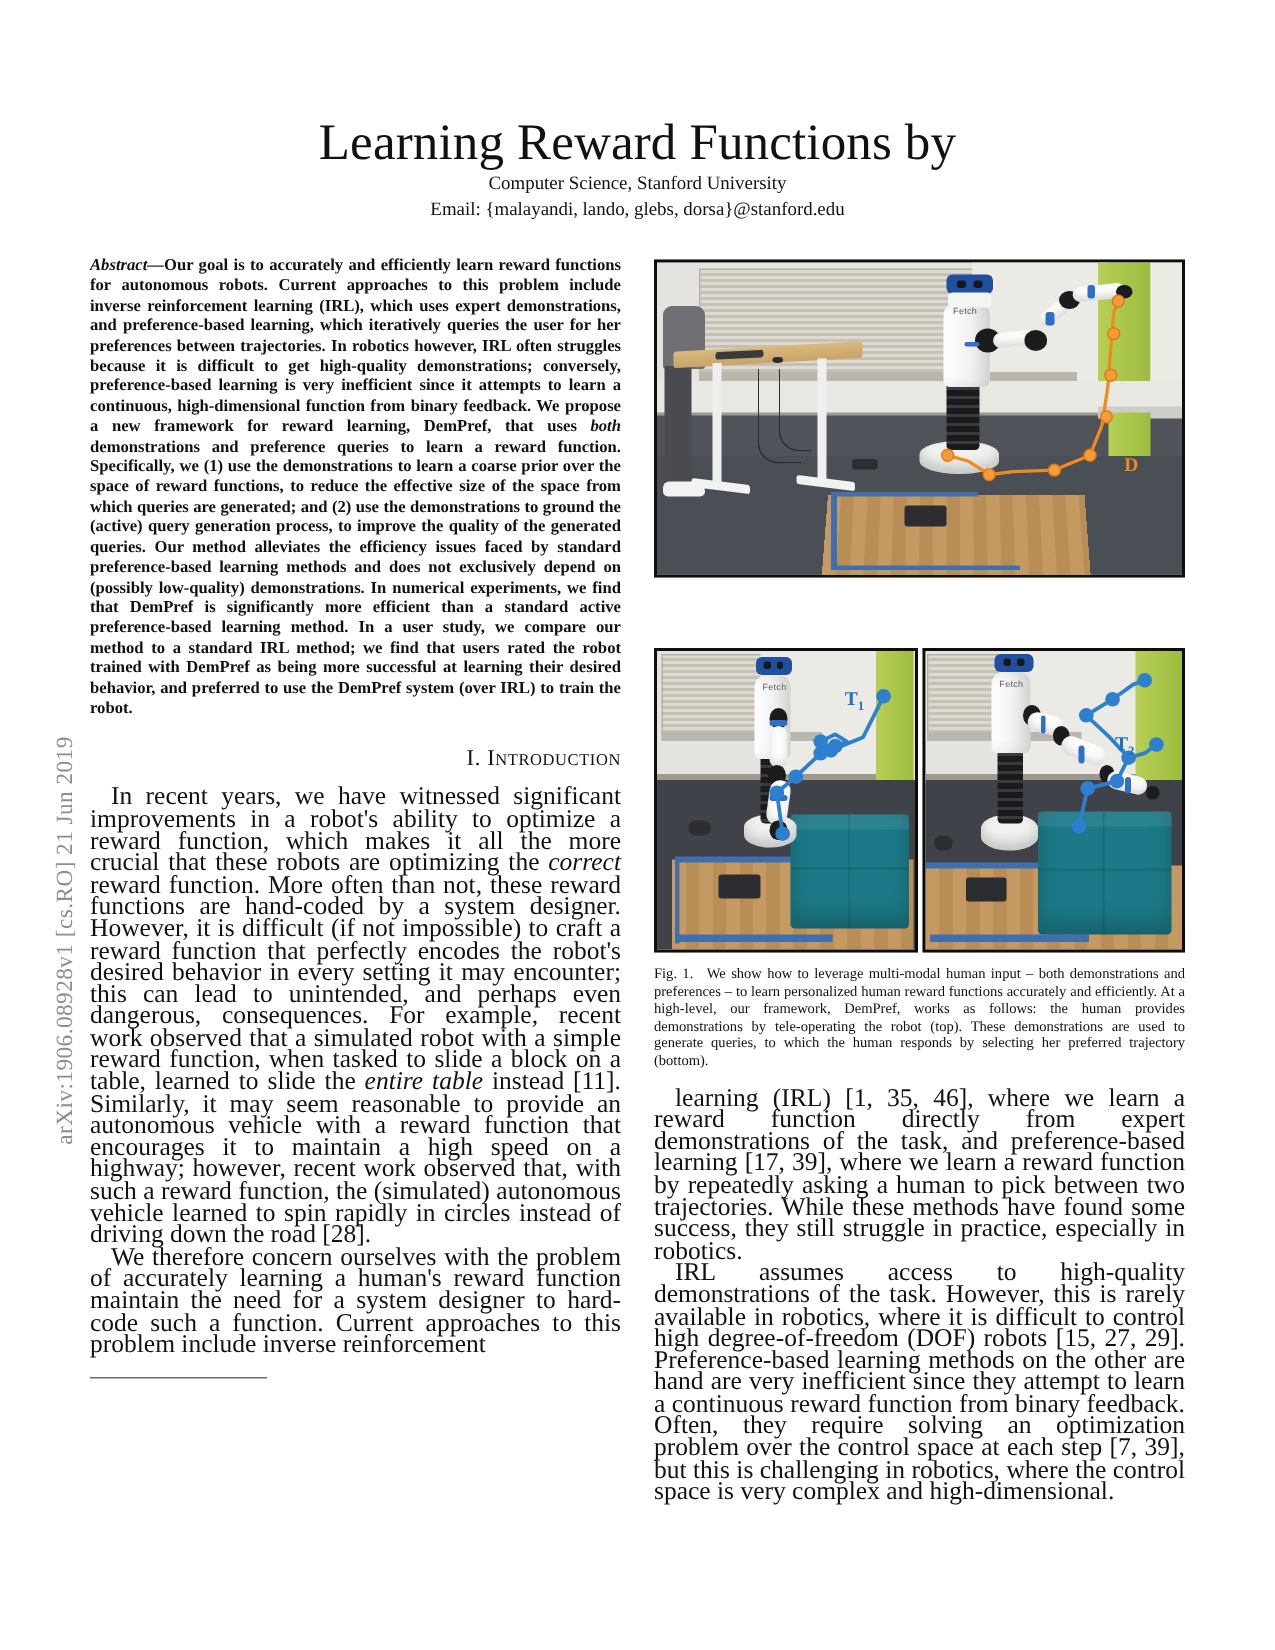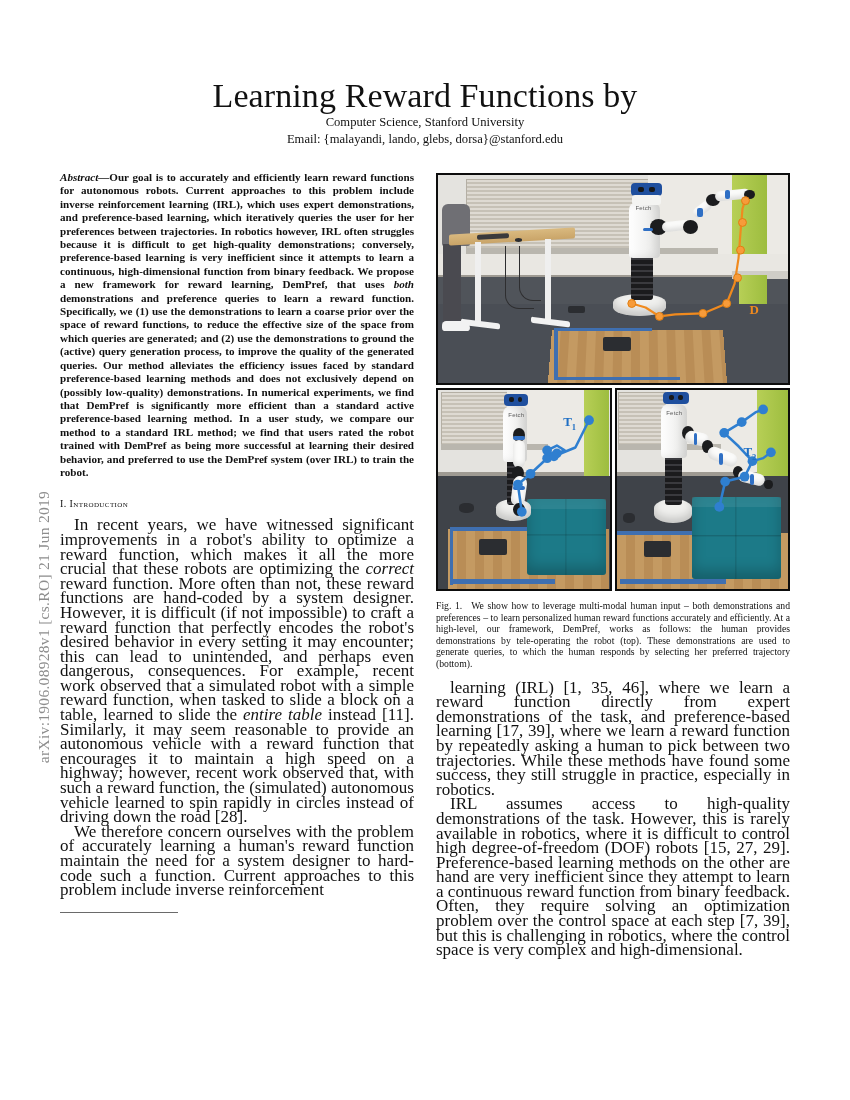--- a/index.html
+++ b/index.html
@@ -84,22 +84,22 @@
     hyphens: manual;
   }
   #abstract .lead {
     font-style: italic;
     font-weight: bold;
   }
   #abstract em { font-style: italic; }
 
   
   .section-head {
-    text-align: left;
-    font-size: 10px;
+    text-align: right;
+    font-size: 15px;
     margin: 19px 0 9px 0;
     font-variant: small-caps;
     letter-spacing: 0.4px;
   }
 
   
   .para {
     font-size: 17px;
     line-height: 14.6px;
     text-align: justify;
@@ -138,20 +138,21 @@
     height: 212px;
   }
   #photo-row {
     display: flex;
     gap: 3px;
     margin-top: 3px;
   }
   #photo-bl, #photo-br {
     width: 195px;
     height: 203px;
+    margin-top: 44px;
   }
   #fig-caption {
     margin-top: 9px;
     font-size: 9.7px;
     line-height: 11.6px;
     text-align: justify;
   }
   #fig-caption .figlabel { }
   #fig-caption .gap { display: inline-block; width: 9px; }
 

